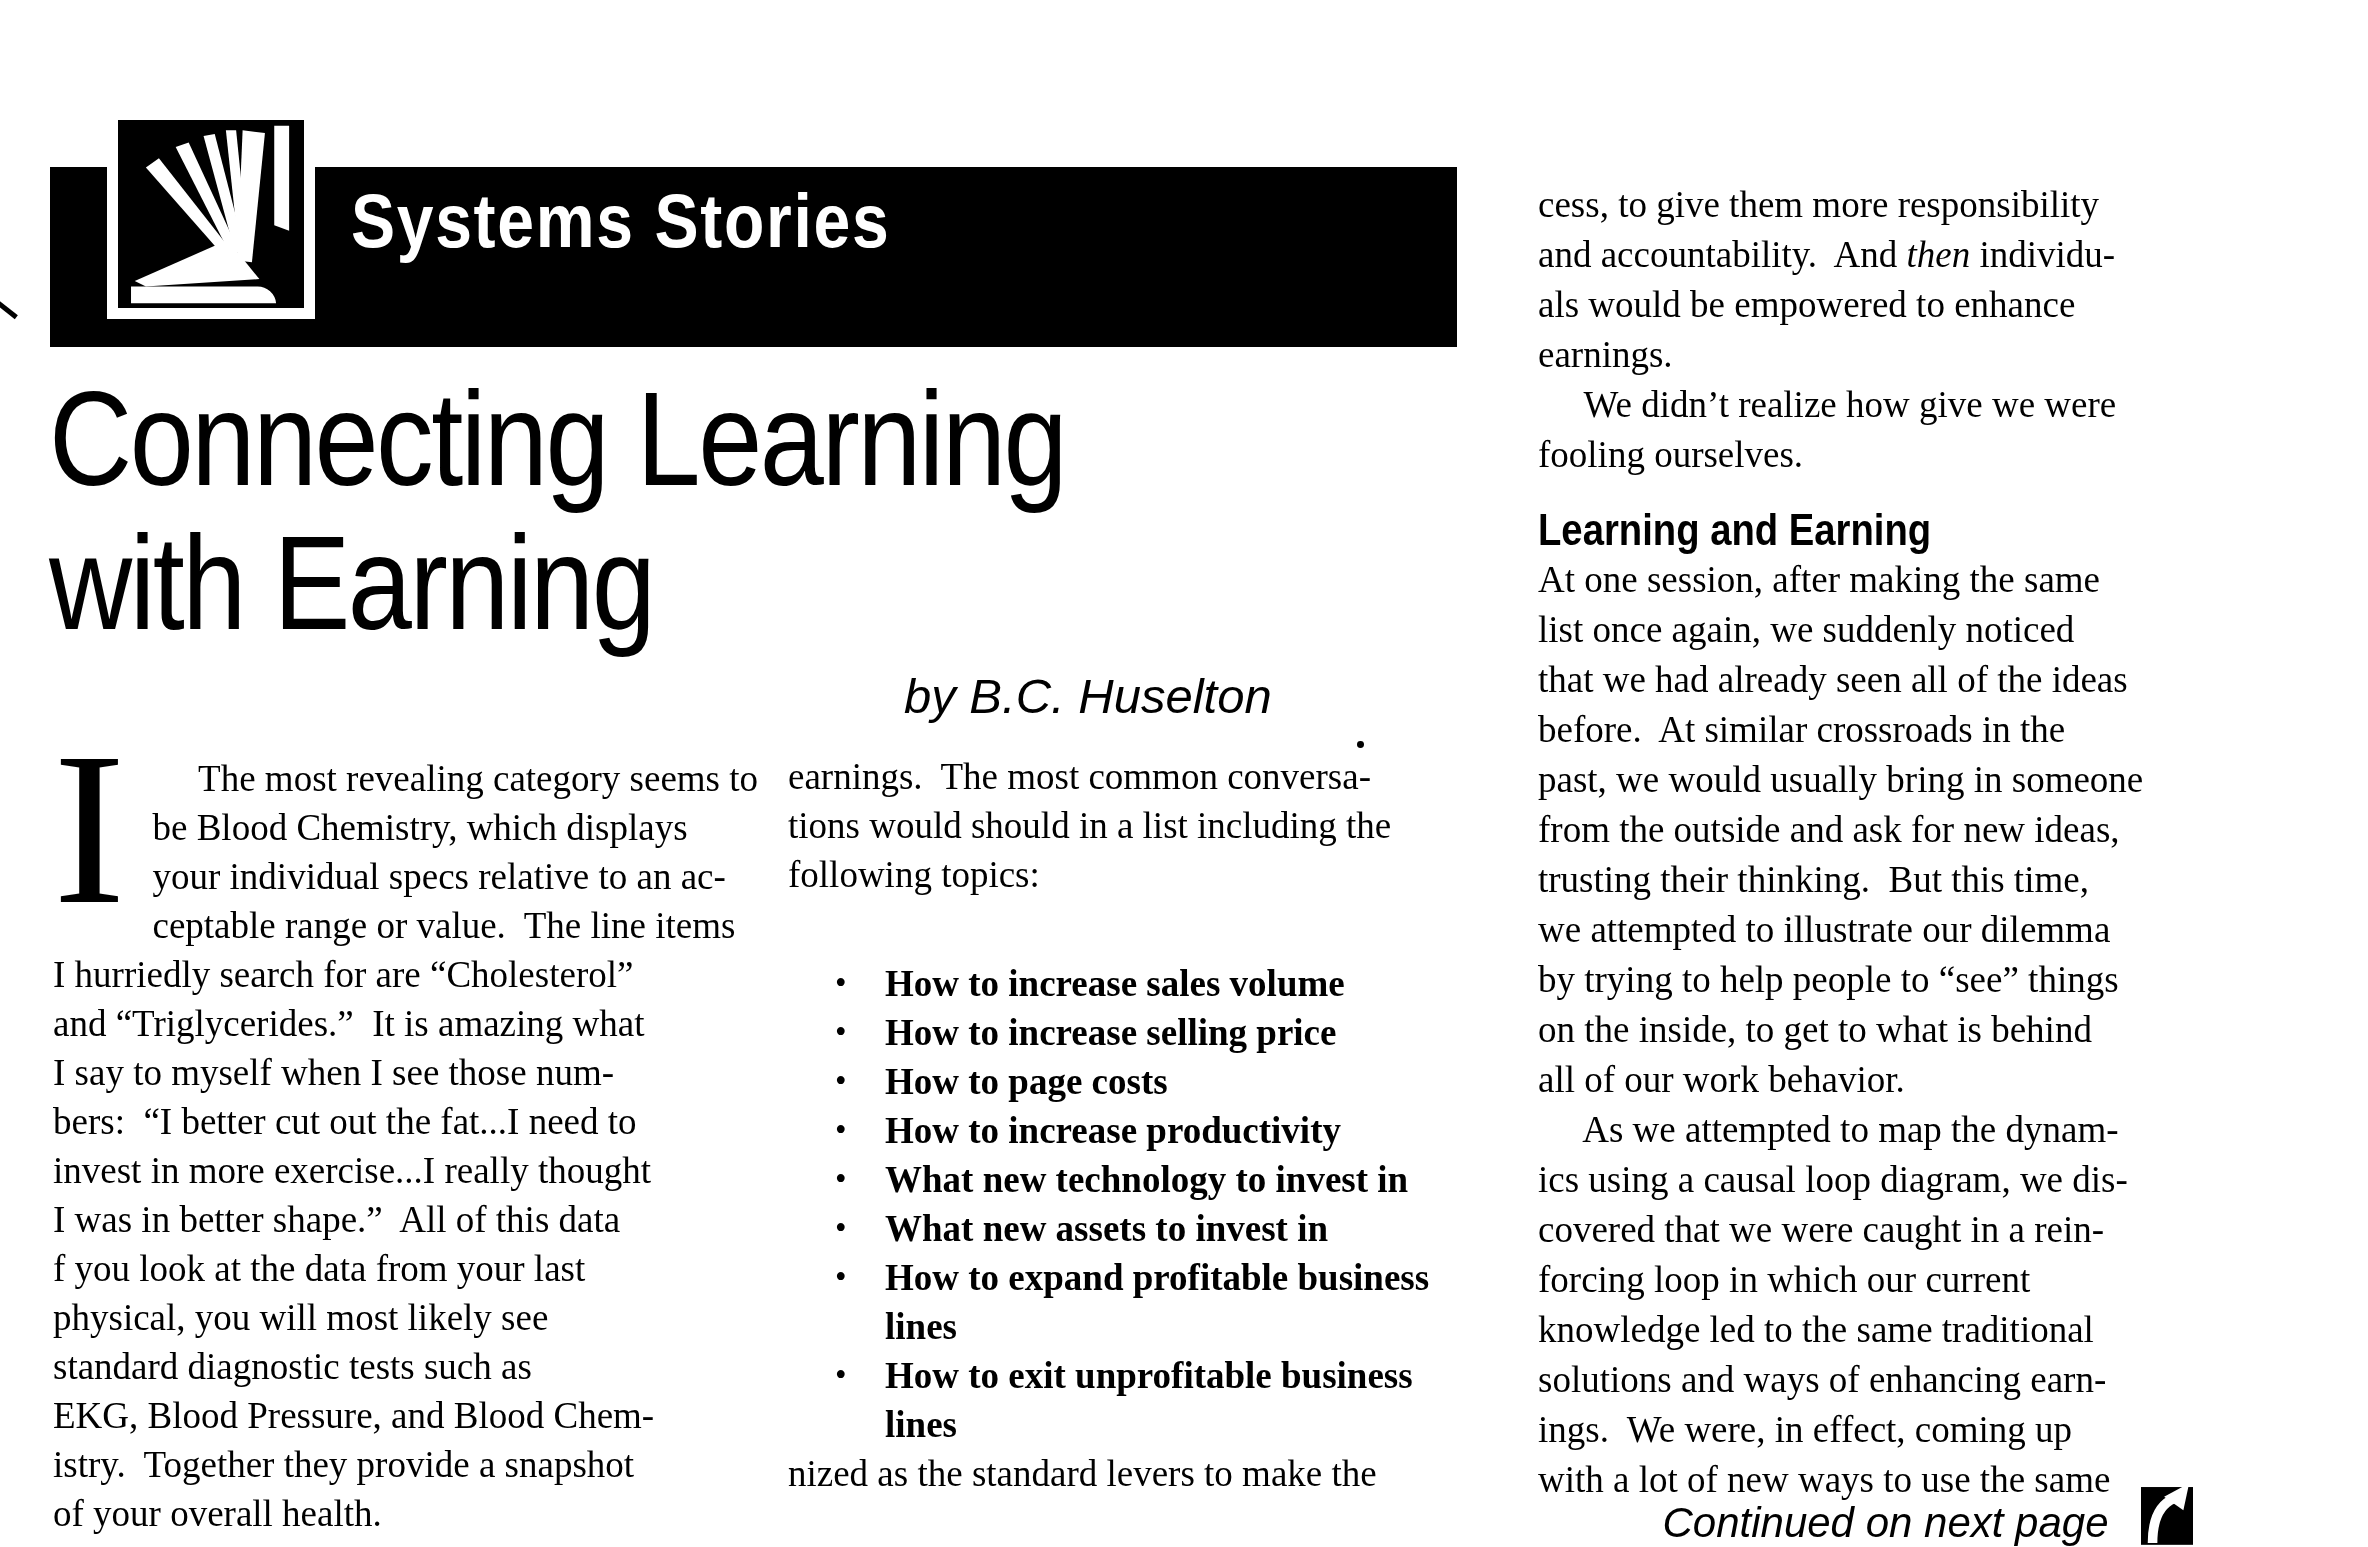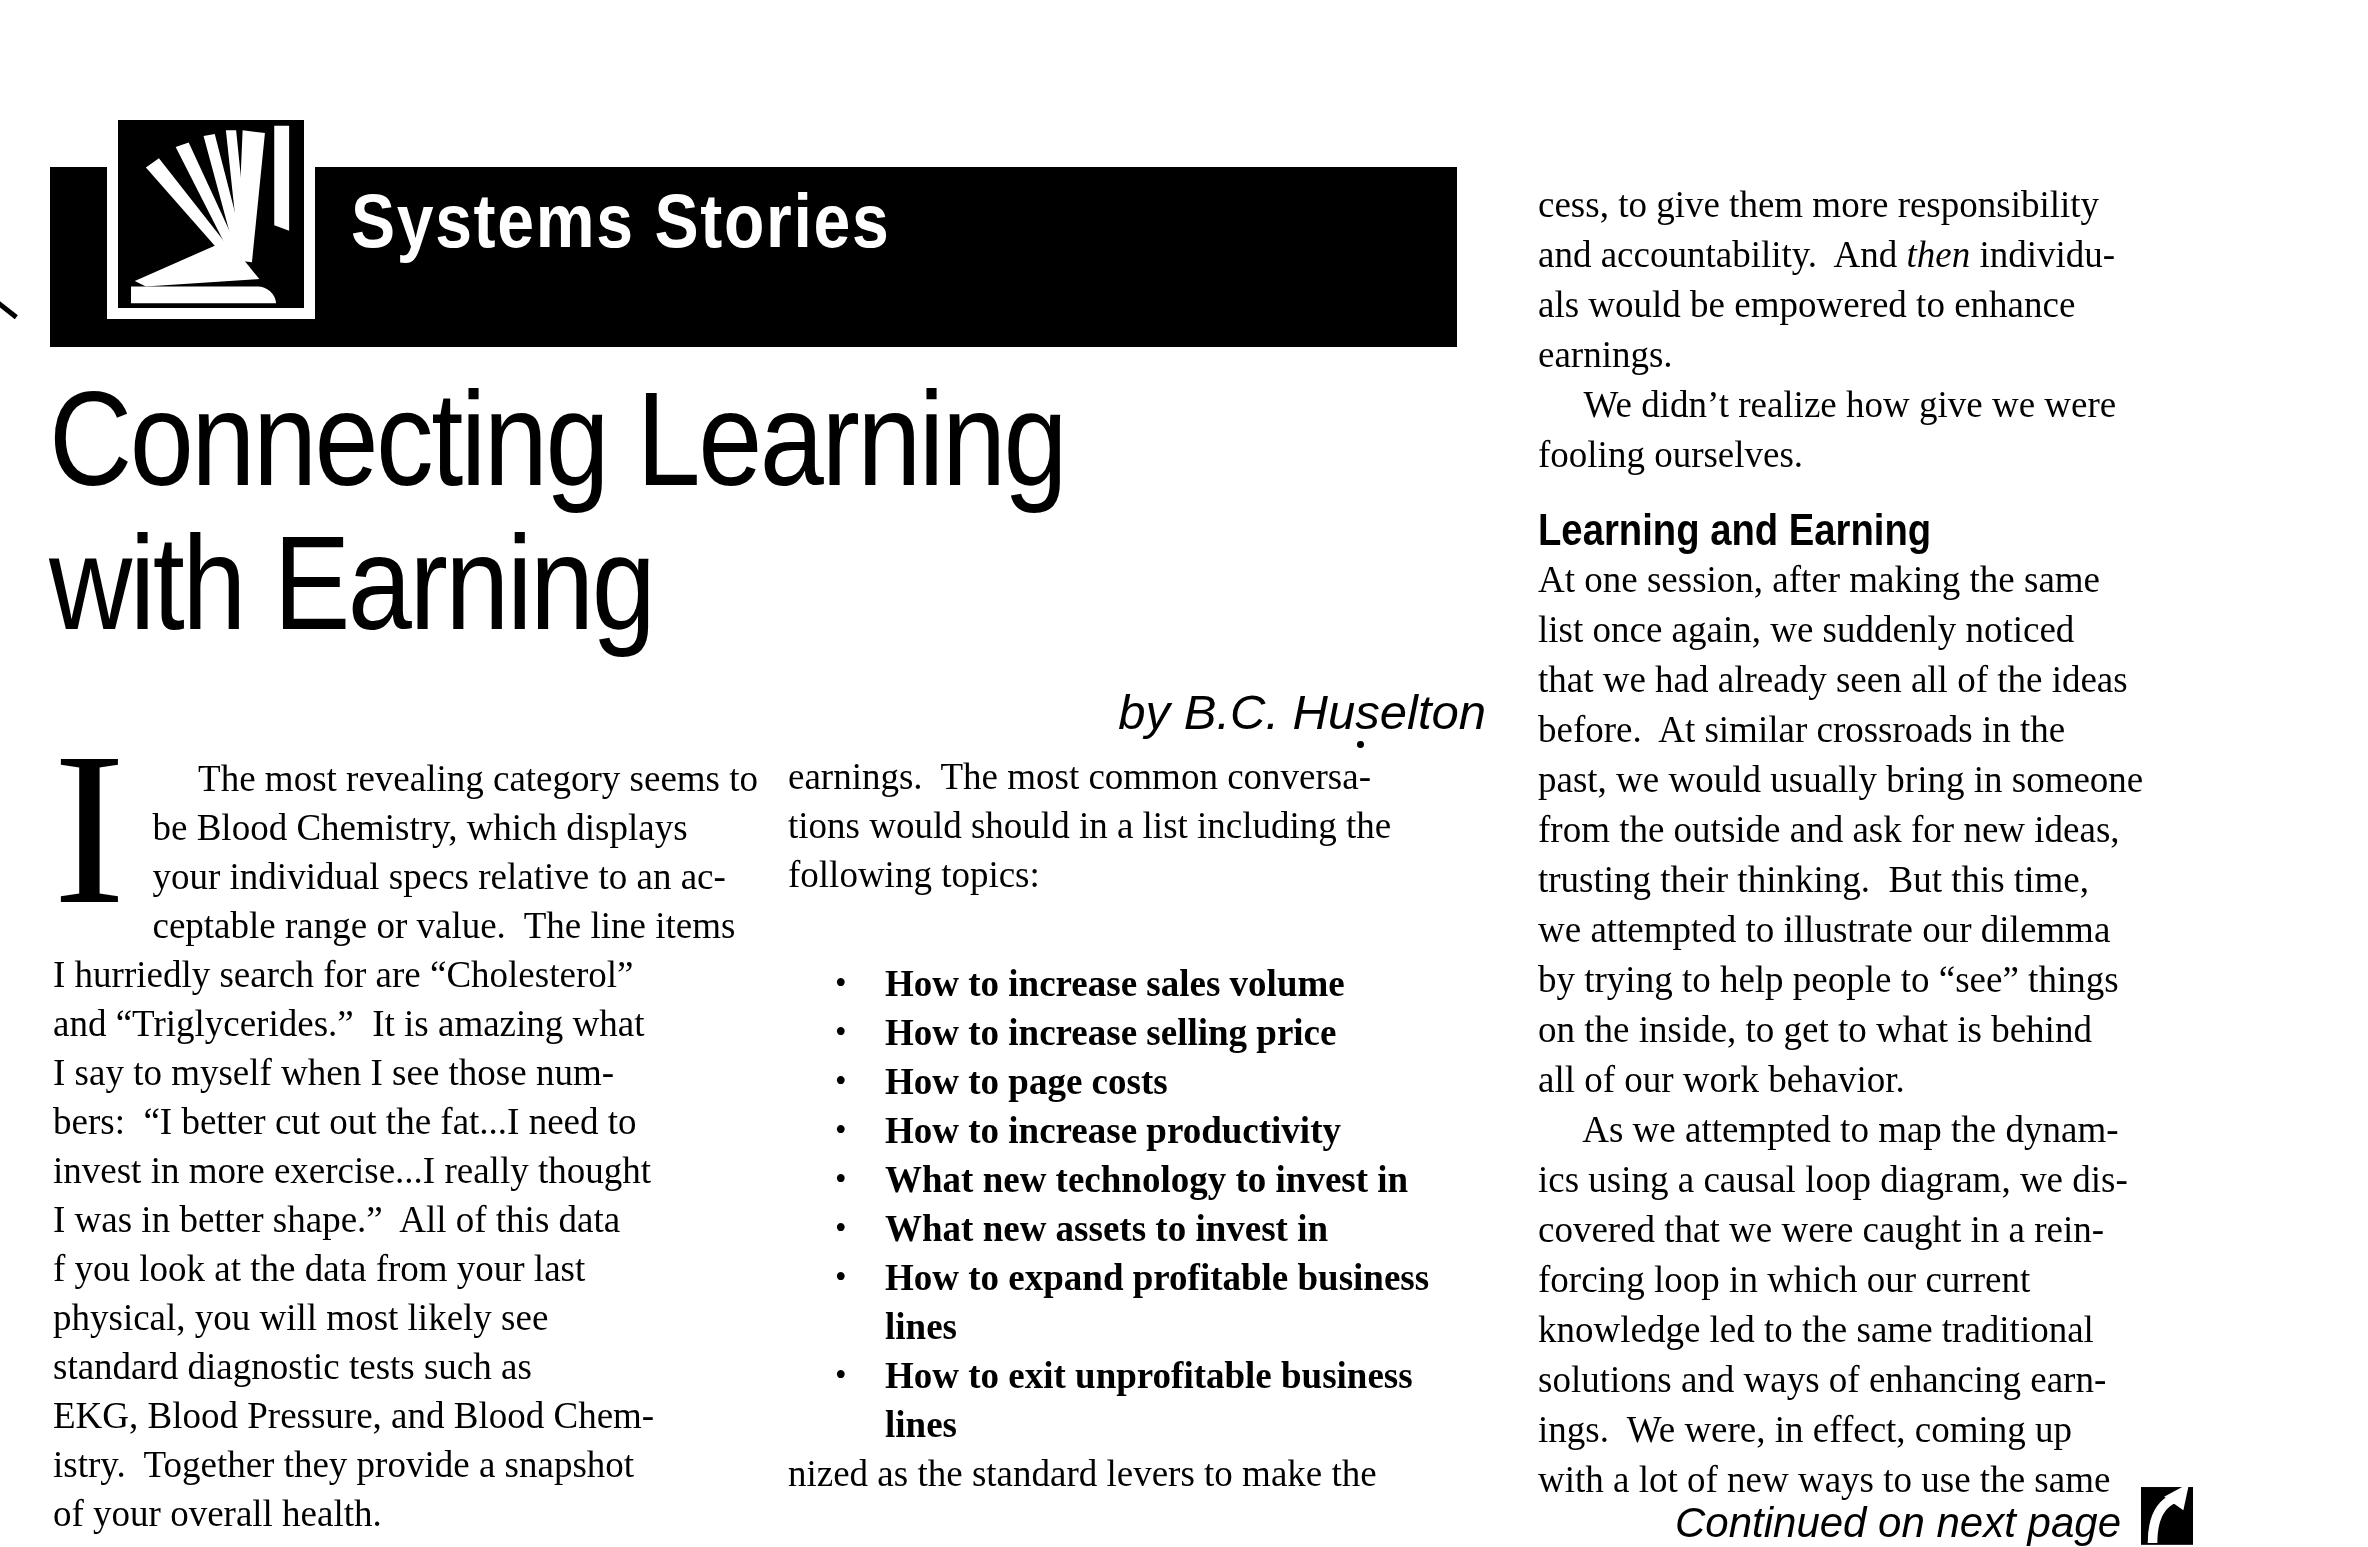--- a/index.html
+++ b/index.html
@@ -20,24 +20,23 @@
     color:#fff;letter-spacing:1.9px;transform:scaleX(0.87);transform-origin:0 0;
     white-space:pre;
   }
   
   .article-title{
     position:absolute;left:49px;top:367px;
     font-family:"Liberation Sans", sans-serif;font-size:134px;line-height:144px;
     letter-spacing:-2.9px;transform:scaleX(0.86);transform-origin:0 0;white-space:pre;
   }
   .byline{
-    position:absolute;left:904px;top:668px;width:582px;text-align:right;
+    position:absolute;left:904px;top:668px;width:582px;text-align:left;
     font-family:"Liberation Sans", sans-serif;font-style:italic;font-size:49px;
     white-space:pre;
-    margin-top:16px;
   }
   
   .col{position:absolute;font-size:37px;}
   .col p{margin:0;white-space:pre;}
   #col1{left:53px;top:754px;width:737px;line-height:49px;}
   #col2{left:788px;top:752px;width:723px;line-height:49px;}
   #col3{left:1538px;top:180px;width:815px;line-height:50px;}
   .dropcap{
     float:left;width:82px;height:146px;margin:1.9px 17.5px 0 0;
     font-size:218px;line-height:146px;font-family:"Liberation Serif", serif;
@@ -48,21 +47,21 @@
   .bullet-text{white-space:pre;font-weight:bold;}
   .after-bullets{margin-top:43px;}
   .subhead{
     font-family:"Liberation Sans", sans-serif;font-weight:bold;font-size:45px;
     letter-spacing:0px;line-height:50px;margin:25px 0 0 0;white-space:pre;
     transform:scaleX(0.85);transform-origin:0 0;
   }
   .ital{font-style:italic;}
   
   .continued{
-    position:absolute;left:1650px;top:1499px;width:471px;text-align:right;
+    position:absolute;left:1650px;top:1499px;width:471px;text-align:center;
     font-family:"Liberation Sans", sans-serif;font-style:italic;font-size:42px;
     white-space:pre;
   }
   .arrow-box{position:absolute;left:2141px;top:1483px;width:52px;height:62px;}
   .arrow-box svg{display:block;width:100%;height:100%;}
   
   .artifact-tick{
     position:absolute;left:-5.8px;top:307px;width:25px;height:4.9px;background:#000;
     transform:rotate(38deg);
   }

